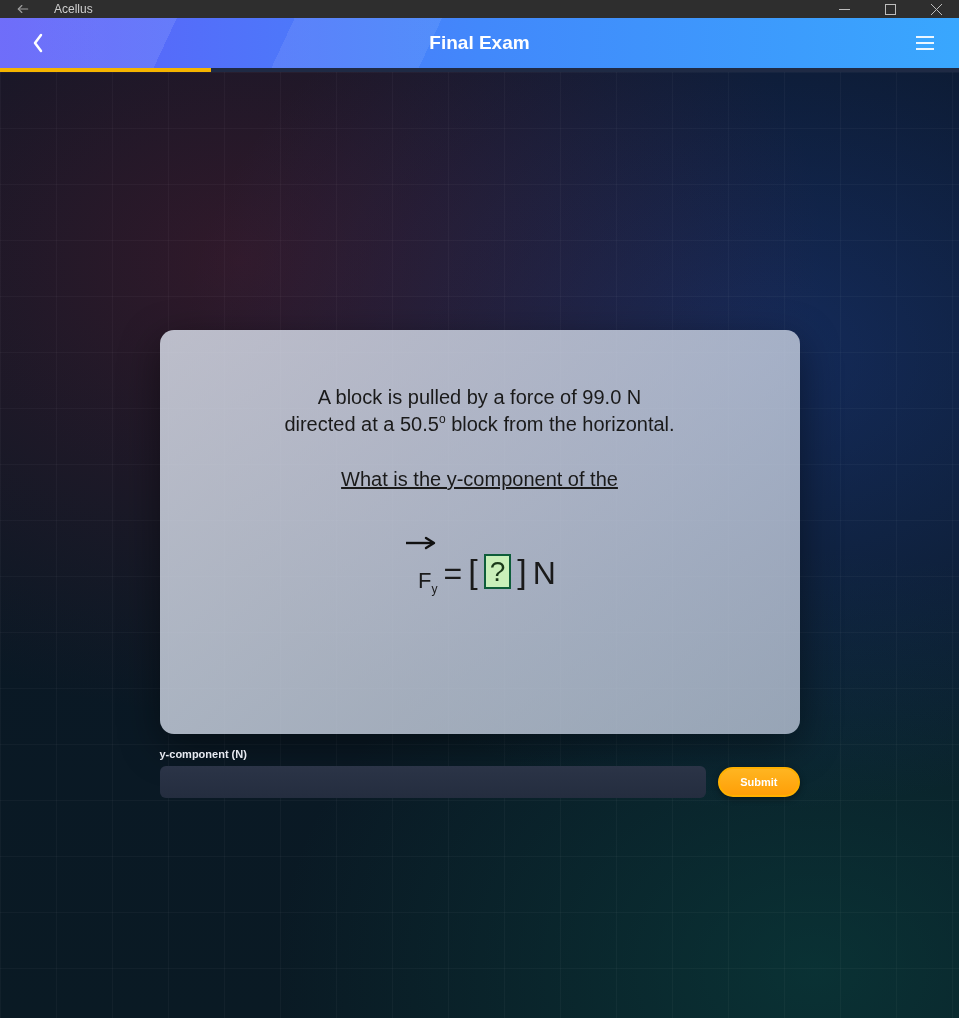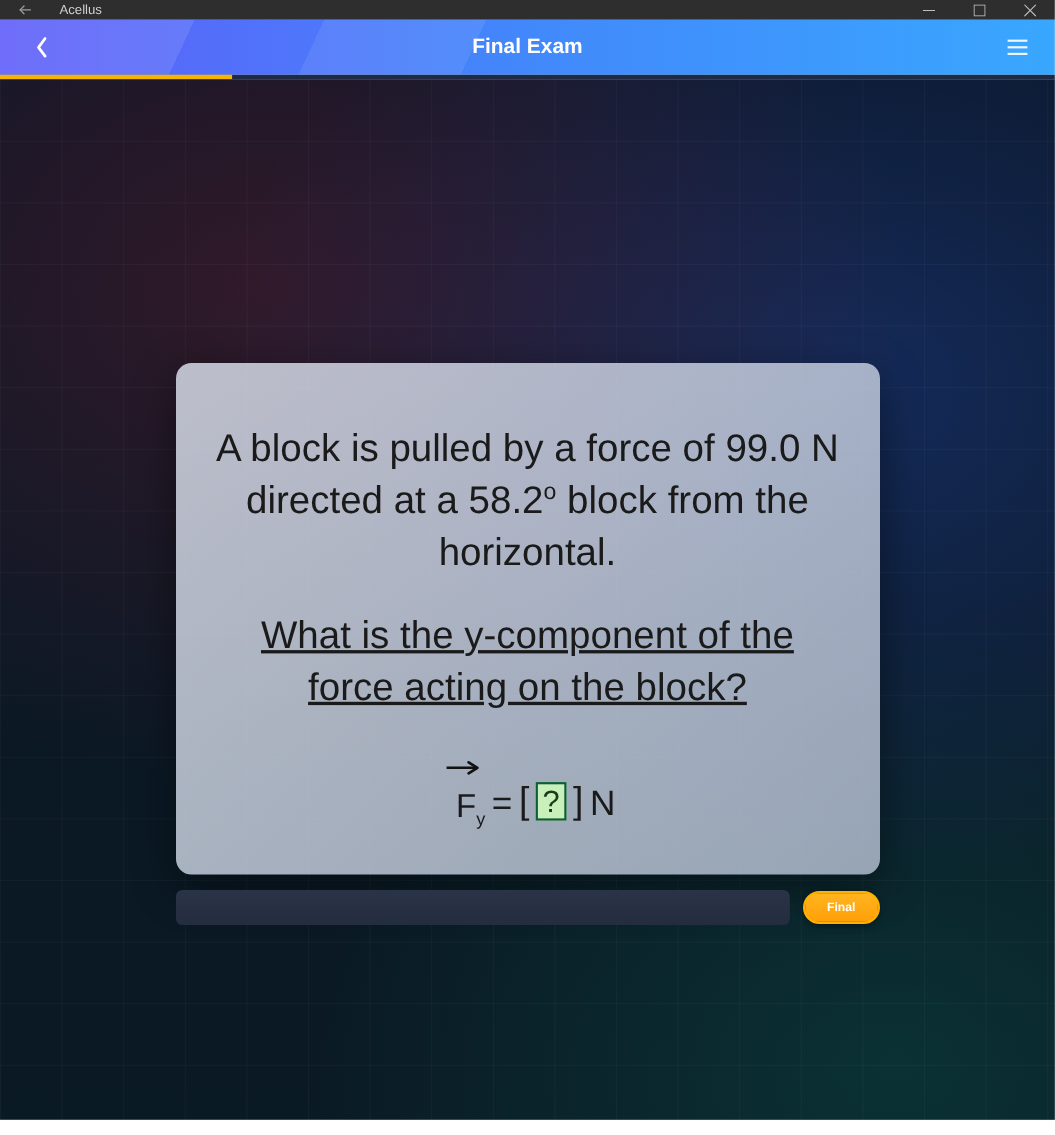--- a/index.html
+++ b/index.html
@@ -121,21 +121,21 @@
     border-radius: 14px;
     background: linear-gradient(135deg, rgba(225,231,243,0.80), rgba(190,200,218,0.78));
     box-shadow: 0 12px 40px rgba(0,0,0,0.45);
     padding: 54px 30px 40px 30px;
     color: #1a1a1a;
     text-align: center;
     position: relative;
     z-index: 1;
   }
   .q-line {
-    font-size: 35px;
+    font-size: 20px;
     line-height: 1.35;
   }
   .q-line sup { font-size: 0.6em; }
   .q-line2-wrap { margin-top: 28px; text-decoration: underline; }
   .formula-row {
     margin-top: 58px;
     font-size: 32px;
     display: flex;
     align-items: center;
     justify-content: center;
@@ -147,21 +147,21 @@
     padding-top: 8px;
   }
   .vector .arrow-over {
     position: absolute;
     left: -2px; right: -4px; top: -14px;
     display: flex;
     align-items: center;
     justify-content: center;
     height: 12px;
   }
-  .vector .fsym { font-size: 30px; margin-left: 15px; }
+  .vector .fsym { font-size: 22px; margin-left: 15px; }
   .vector sub { font-size: 0.55em; vertical-align: sub; }
   .answer-box {
     display: inline-block;
     padding: 2px 4px 1px 4px;
     background: #c9f0ba;
     border: 2px solid #0e5d3a;
     font-size: 28px;
     line-height: 1;
     color: #1a3a1a;
     position: relative;
@@ -259,25 +259,24 @@
 
 <div class="progress-track">
   <div class="progress-fill" id="progress-fill" style="width: 22%;"></div>
 </div>
 
 <div class="content">
 
   <div class="card">
     <div class="q-line">A block is pulled by a force of 99.0 N</div>
     <div class="q-line">
-      <span>directed at a 58.2</span><sup>o</sup><span> block from the horizontal.</span>
+      <span>directed at a 50.5</span><sup>o</sup><span> block from the horizontal.</span>
     </div>
     <div class="q-line2-wrap">
       <div class="q-line">What is the y-component of the</div>
-      <div class="q-line">force acting on the block?</div>
     </div>
 
     <div class="formula-row">
       <span class="vector">
         <span class="arrow-over">
           <svg width="34" height="14" viewBox="0 0 34 14">
               <line x1="2" y1="7" x2="28" y2="7" stroke="#111" stroke-width="2.4"></line>
               <polyline points="22 2 30 7 22 12" fill="none" stroke="#111" stroke-width="2.4" stroke-linejoin="round" stroke-linecap="round"></polyline>
             </svg>
         </span>
@@ -285,19 +284,20 @@
       </span>
       <span>=</span>
       <span class="bracket">[</span>
       <span class="answer-box">?</span>
       <span class="bracket">]</span>
       <span>N</span>
     </div>
   </div>
 
   <div class="answer-area">
+    <div class="answer-label">y-component (N)</div>
     <div class="answer-row">
       <input class="answer-input" type="text" value="" style="">
-      <button class="submit-btn">Final</button>
+      <button class="submit-btn">Submit</button>
     </div>
   </div>
 
 </div>
 
 </body></html>

